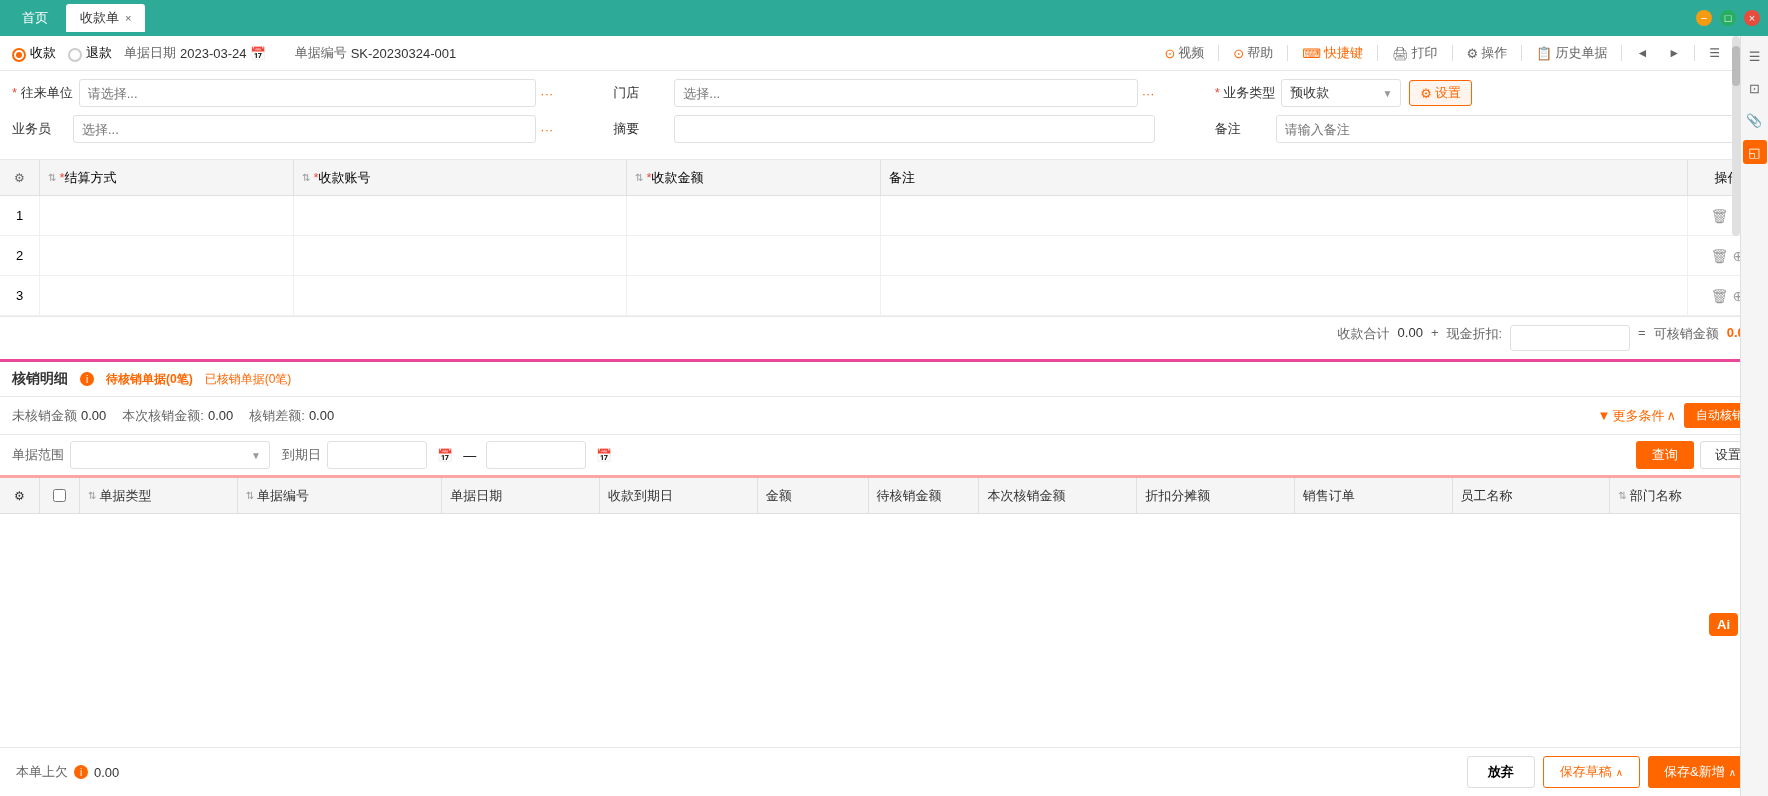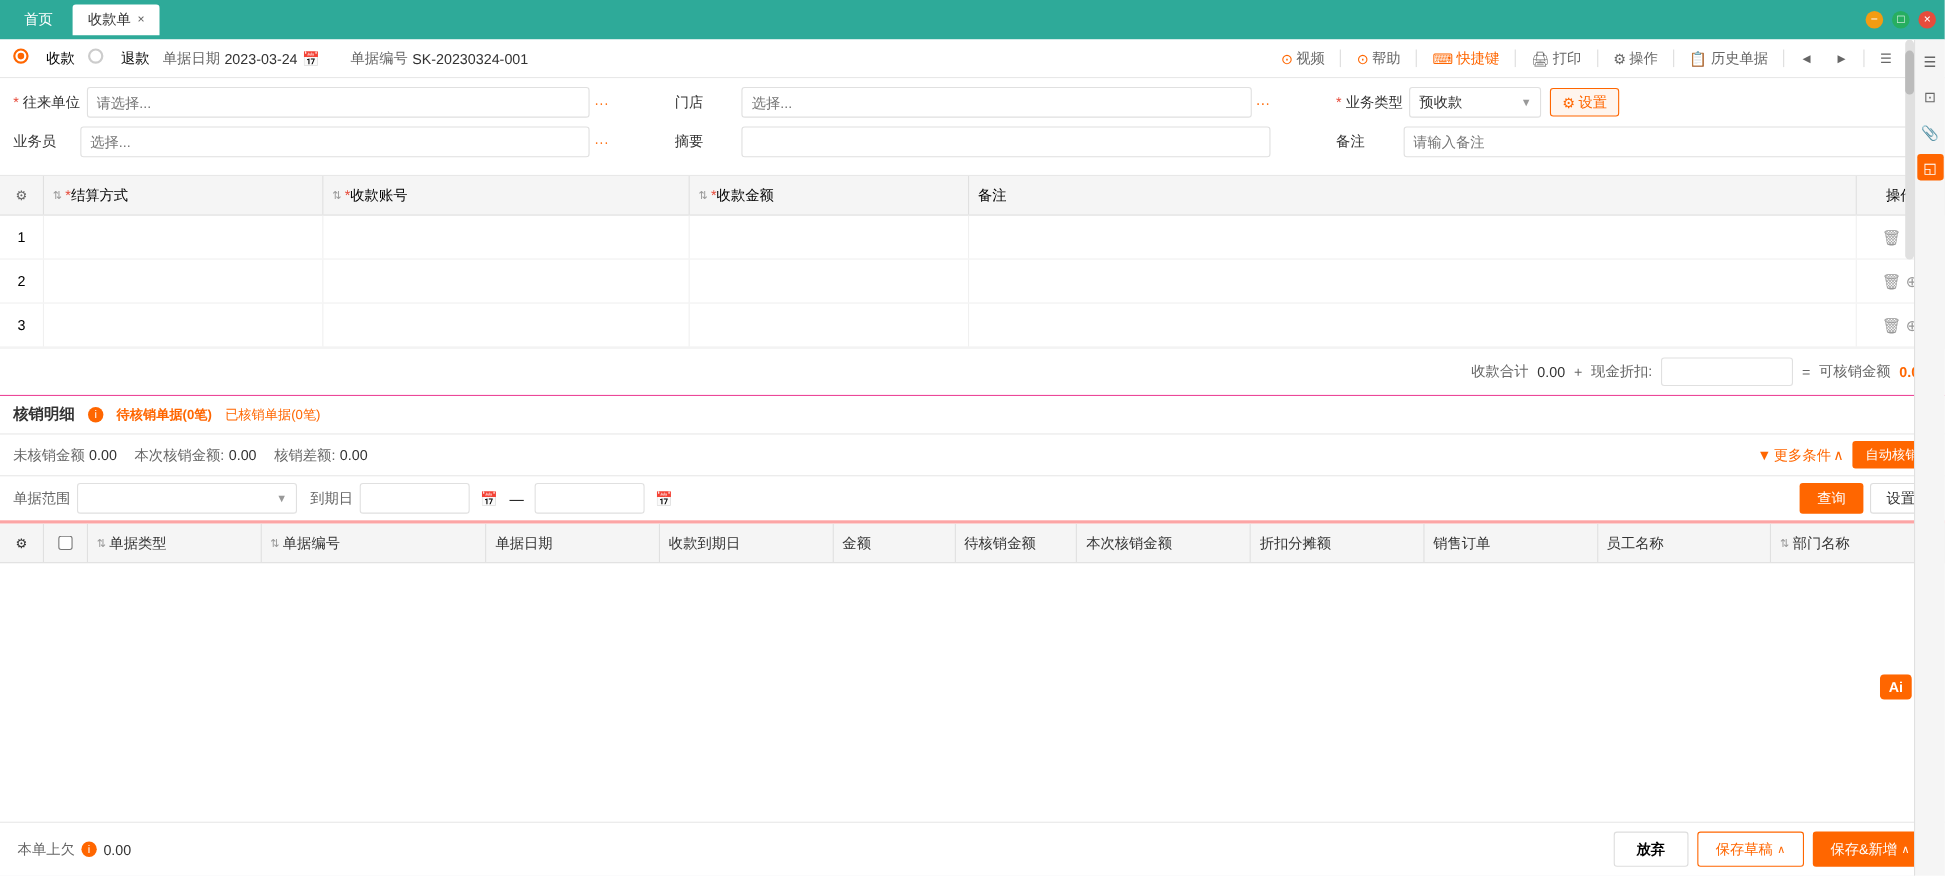--- a/index.html
+++ b/index.html
@@ -45,21 +45,21 @@
     }
 
     
     .toolbar {
       display: flex; align-items: center;
       padding: 6px 12px;
       border-bottom: 1px solid #e8e8e8;
       gap: 12px; background: #fff;
     }
     .radio-group { display: flex; align-items: center; gap: 12px; }
-    .radio-item { display: flex; align-items: flex-start; gap: 16px; cursor: pointer; }
+    .radio-item { display: flex; align-items: flex-end; gap: 4px; cursor: pointer; }
     .radio-dot {
       width: 14px; height: 14px; border-radius: 50%;
       border: 2px solid #ccc; display: flex; align-items: center; justify-content: center;
     }
     .radio-dot.active { border-color: #f60; }
     .radio-dot.active::after {
       content: ''; width: 6px; height: 6px;
       border-radius: 50%; background: #f60;
     }
     .date-field { display: flex; align-items: center; gap: 4px; }
@@ -159,23 +159,23 @@
       height: 100%; display: flex; align-items: center;
     }
     .row-op {
       display: flex; align-items: center; gap: 4px;
       justify-content: center;
     }
     .op-btn { color: #999; cursor: pointer; font-size: 14px; }
 
     
     .total-row {
-      display: flex; align-items: center; justify-content: flex-end;
+      display: flex; align-items: flex-start; justify-content: flex-end;
       padding: 8px 16px; gap: 8px;
-      background: #fff; border-bottom: 1px solid #ec4899;
+      background: #fff; border-bottom: 3px solid #ec4899;
     }
     .total-label { color: #666; }
     .total-value { color: #333; font-weight: 500; }
     .total-orange { color: #f60; font-weight: bold; }
     .total-input {
       width: 120px; height: 26px;
       border: 1px solid #e0e0e0; border-radius: 3px;
       padding: 0 6px; outline: none;
     }
 

